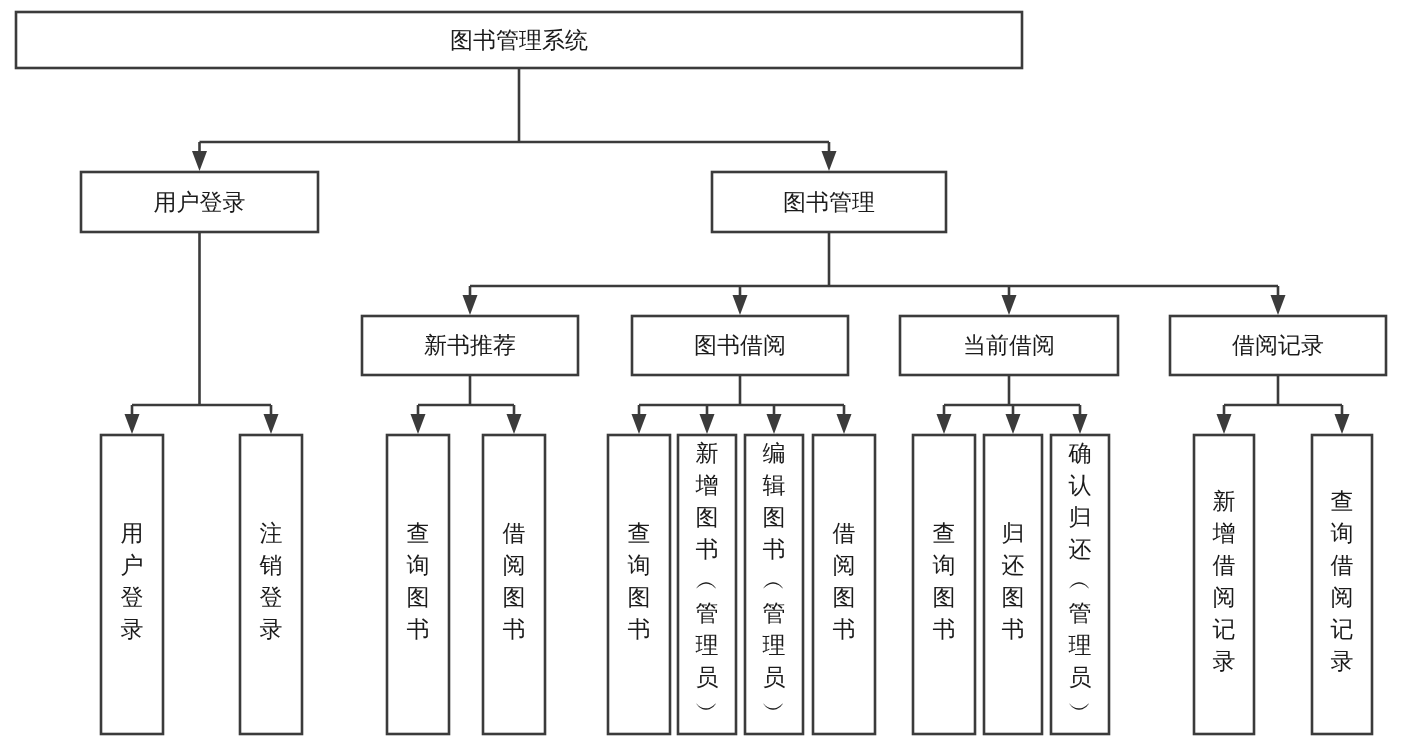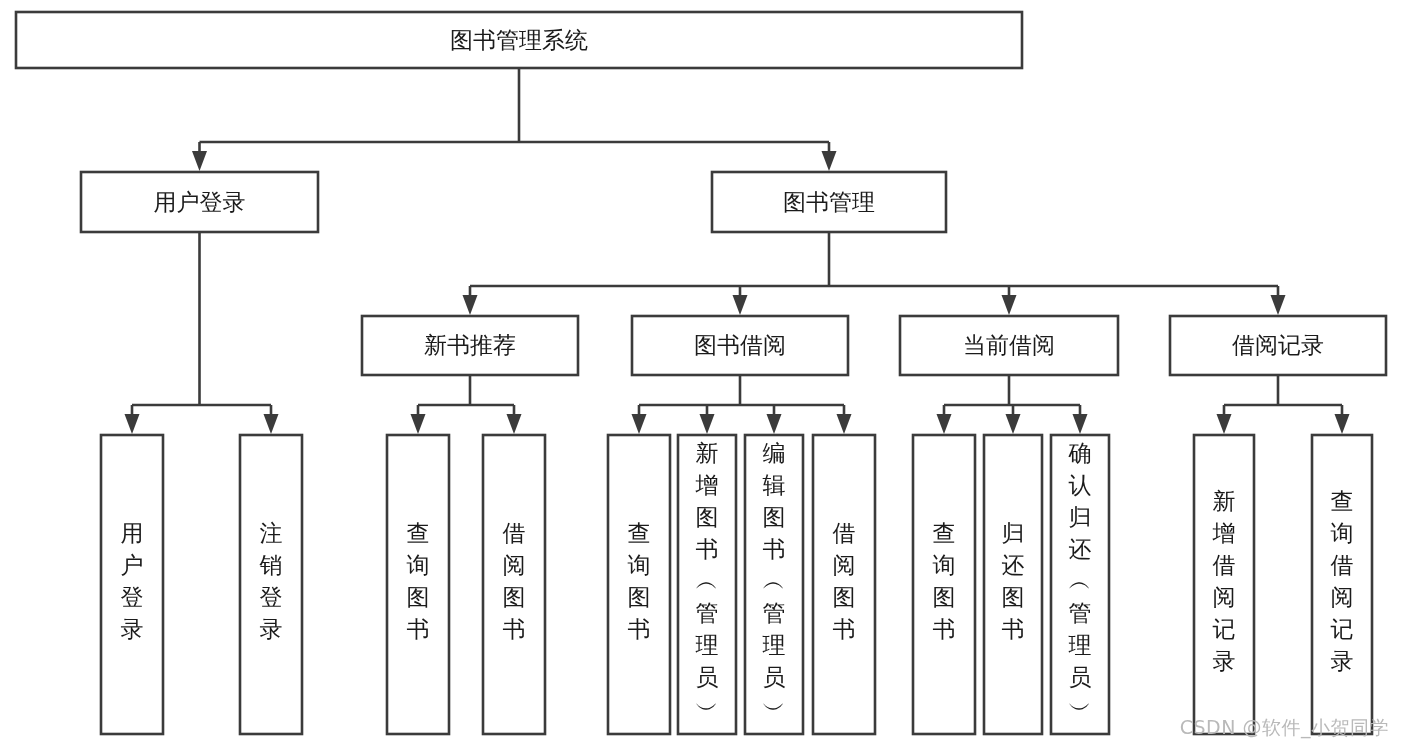--- a/index.html
+++ b/index.html
@@ -215,14 +215,13 @@
         <g>
           <rect x="1194" y="435" width="60" height="299" class="node-box"></rect>
           <text x="1224" y="508.5" class="node-label-vertical"><tspan x="1224" dy="0">新</tspan><tspan x="1224" dy="32">增</tspan><tspan x="1224" dy="32">借</tspan><tspan x="1224" dy="32">阅</tspan><tspan x="1224" dy="32">记</tspan><tspan x="1224" dy="32">录</tspan></text>
         </g>
         <g>
           <rect x="1312" y="435" width="60" height="299" class="node-box"></rect>
           <text x="1342" y="508.5" class="node-label-vertical"><tspan x="1342" dy="0">查</tspan><tspan x="1342" dy="32">询</tspan><tspan x="1342" dy="32">借</tspan><tspan x="1342" dy="32">阅</tspan><tspan x="1342" dy="32">记</tspan><tspan x="1342" dy="32">录</tspan></text>
         </g>
       </g>
   </svg>
-  <div class="watermark">CSDN @软件_小贺同学</div>
 </div>
 
 </body></html>

